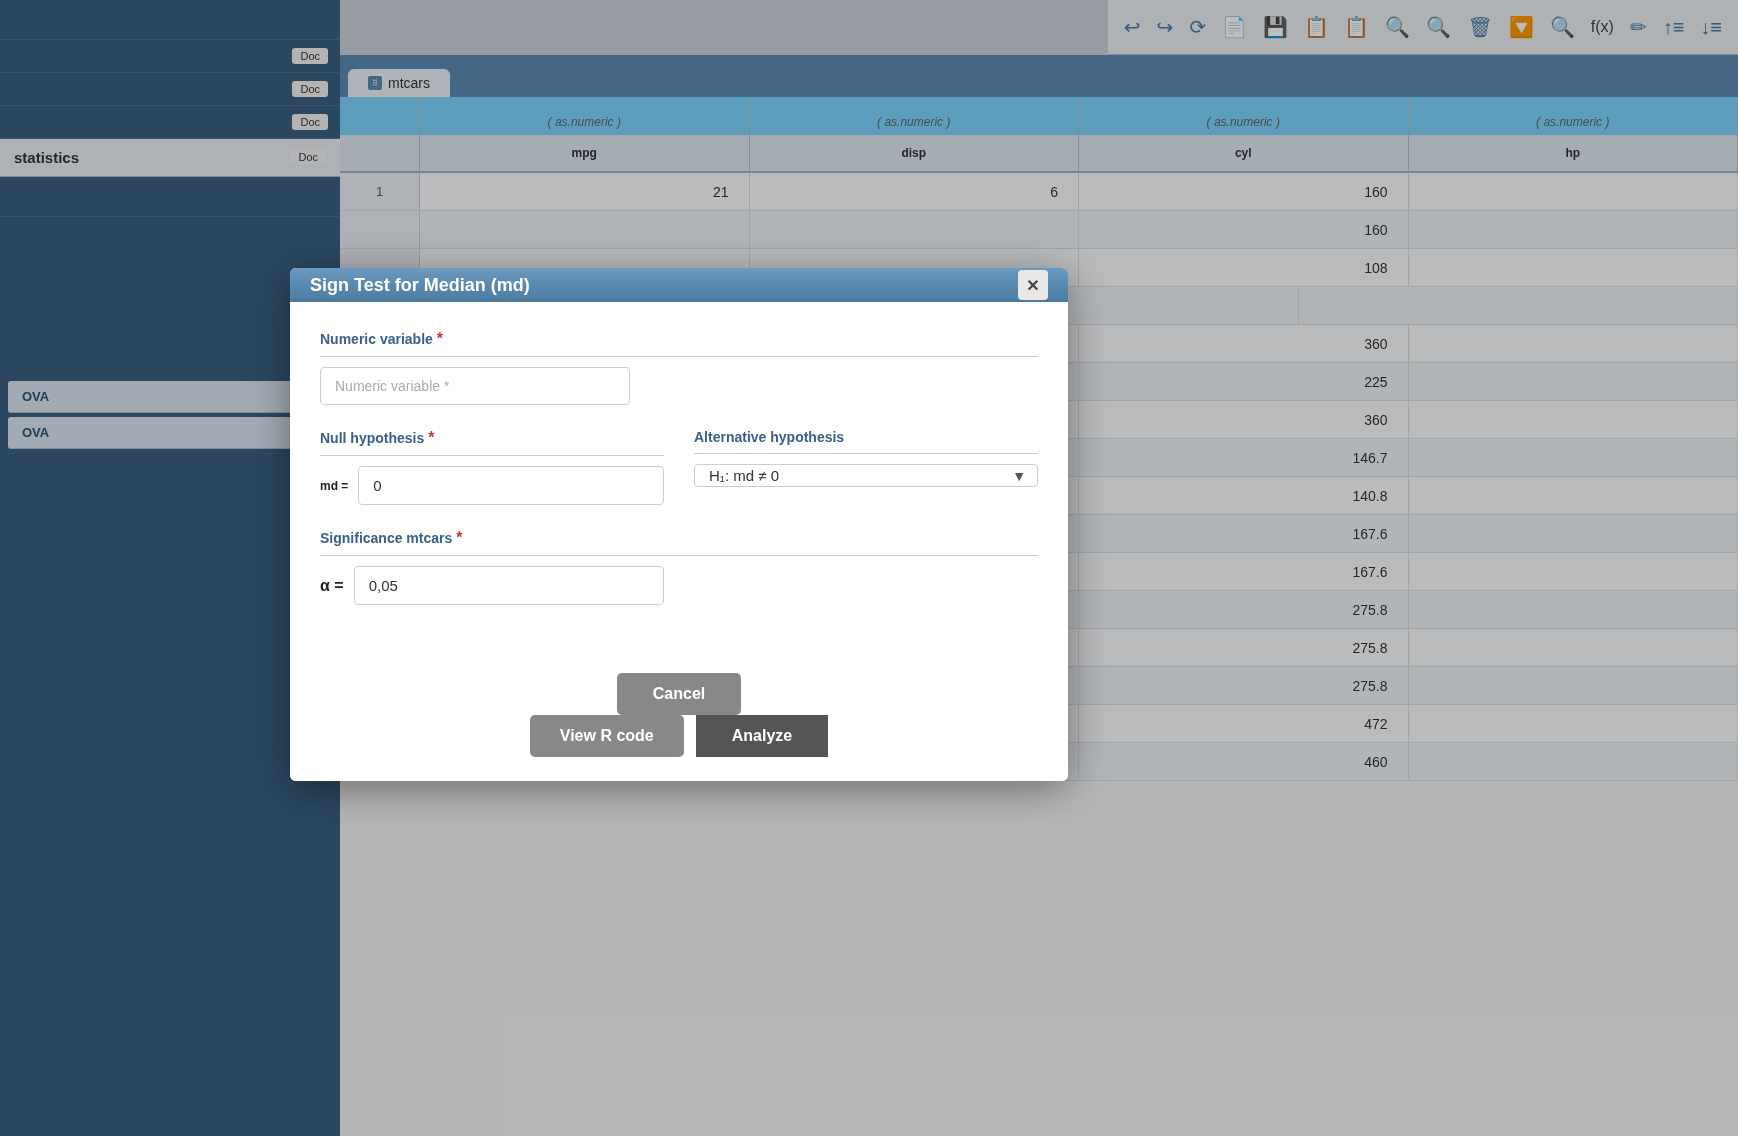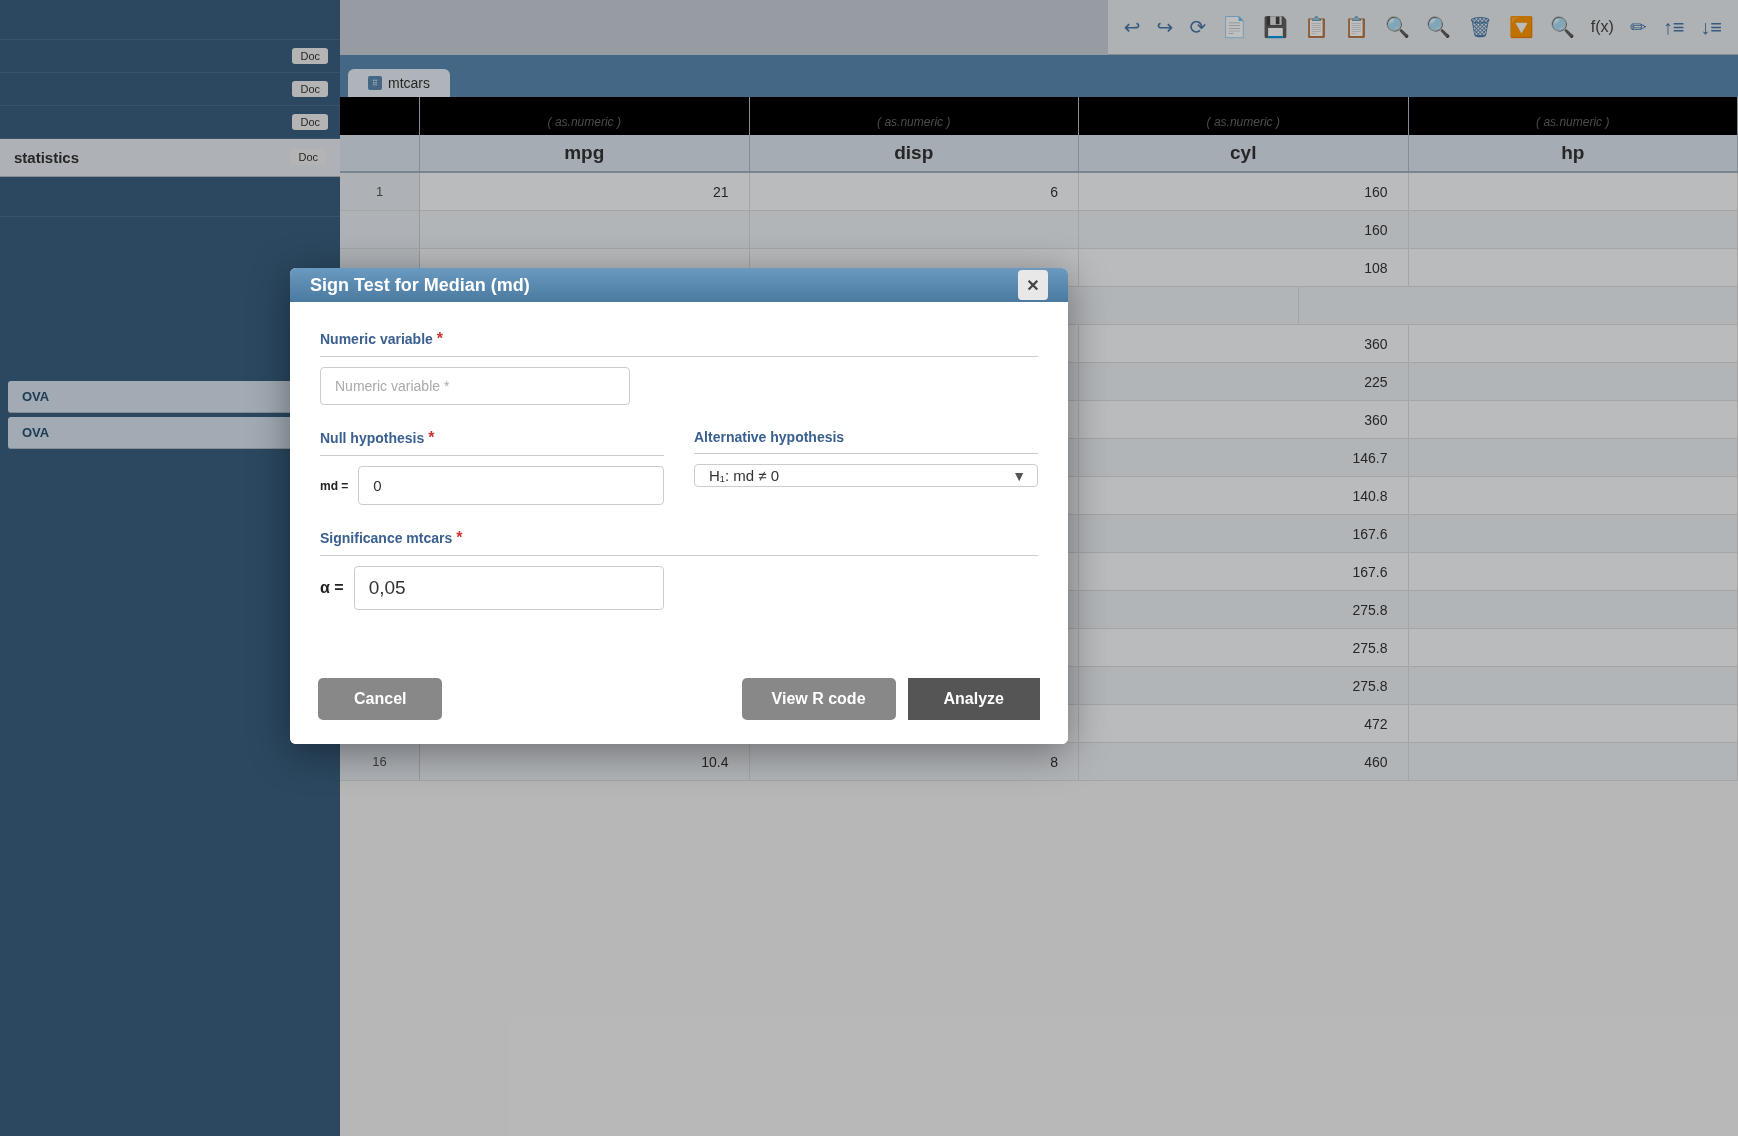--- a/index.html
+++ b/index.html
@@ -55,21 +55,21 @@
       display: inline-flex;
       align-items: center;
       justify-content: center;
     }
 
     
     .col-header-row {
       position: absolute;
       top: 97px; left: 340px; right: 0;
       height: 50px;
-      background: #000000;
+      background: #7dd3fc;
       display: flex;
       border-bottom: 1px solid #b0bcc4;
     }
 
     .row-num-col {
       width: 80px;
       min-width: 80px;
       border-right: 1px solid #b0bcc4;
     }
 
@@ -91,21 +91,21 @@
       background: #dce6f0;
       display: flex;
       border-bottom: 2px solid #a0b0c0;
     }
 
     .col-name {
       flex: 1;
       display: flex;
       align-items: center;
       justify-content: center;
-      font-size: 19px;
+      font-size: 12px;
       font-weight: bold;
       color: #333;
       border-right: 1px solid #b0bcc4;
     }
 
     
     .sidebar {
       position: absolute;
       top: 0; left: 0;
       width: 340px; height: 1136px;
@@ -356,32 +356,33 @@
       color: #222;
       white-space: nowrap;
     }
 
     .sig-input {
       flex: 1;
       max-width: 310px;
       padding: 10px 14px;
       border: 1px solid #ccc;
       border-radius: 4px;
-      font-size: 19px;
+      font-size: 15px;
       color: #333;
       background: white;
       outline: none;
     }
 
     .dialog-footer {
-      padding: 16px 28px 24px;
+      padding: 16px 38px 24px;
       display: flex;
       align-items: center;
       justify-content: space-between;
       background: white;
+      flex-direction: column;
     }
 
     .btn-cancel {
       padding: 12px 36px;
       background: #888;
       color: white;
       border: none;
       border-radius: 5px;
       font-size: 16px;
       font-weight: bold;

